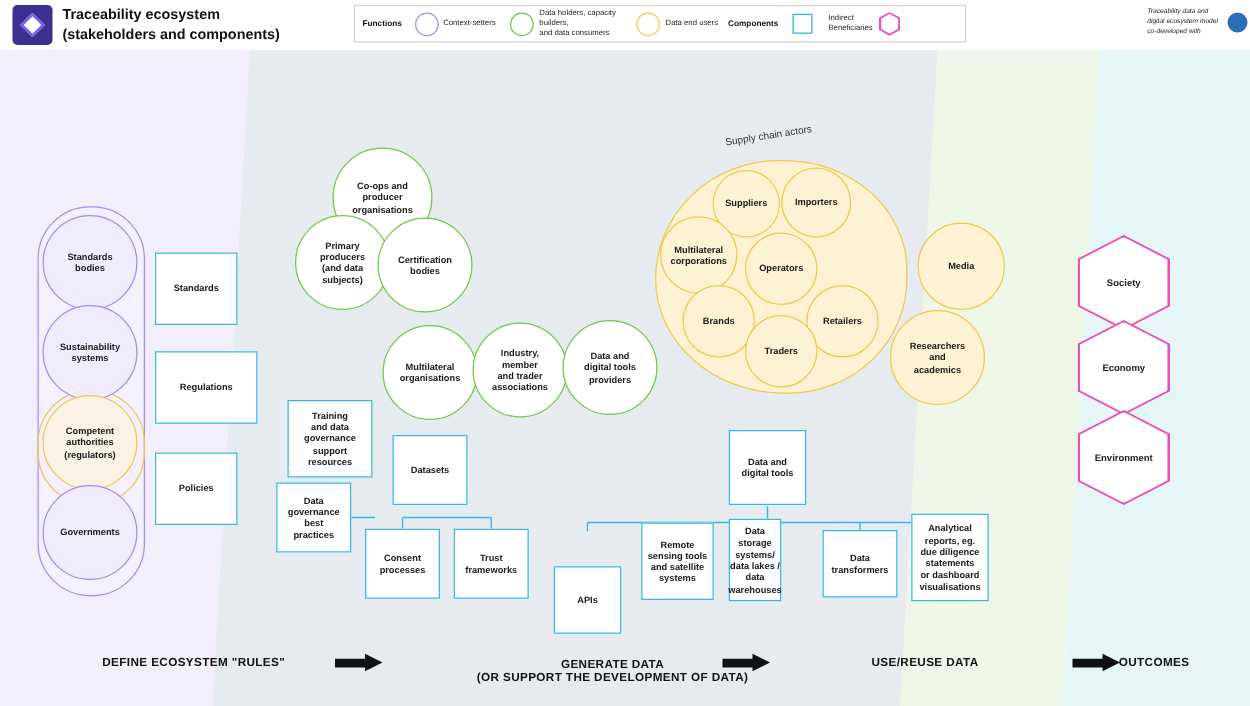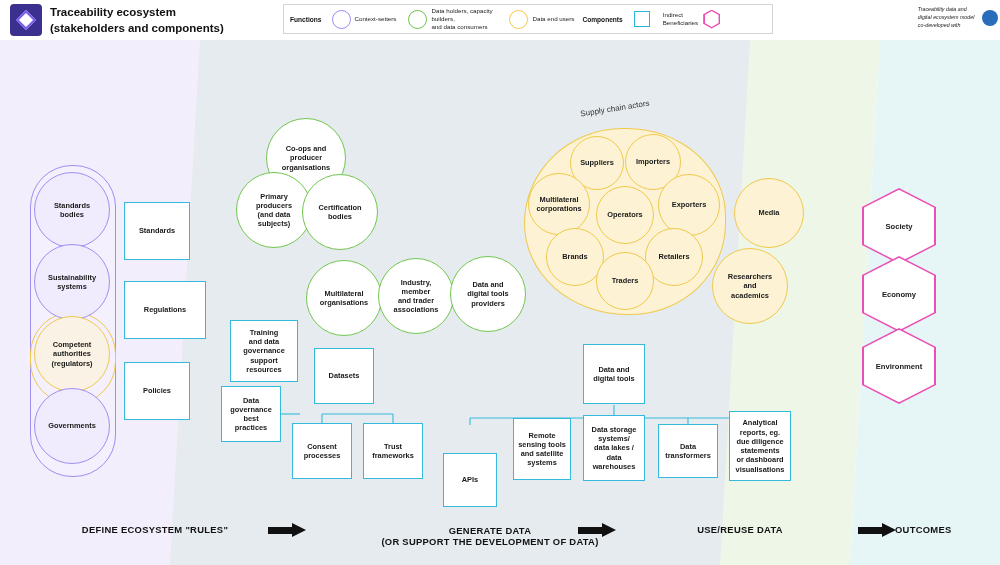--- a/index.html
+++ b/index.html
@@ -237,23 +237,20 @@
     </div>
   <div class="node circle yellow z5" style="left:625px;top:134px;width:56px;height:56px;">
       <div>Importers</div>
     </div>
   <div class="node circle yellow z5" style="left:528px;top:173px;width:62px;height:62px;">
       <div><span>Multilateral</span><br><span>corporations</span></div>
     </div>
   <div class="node circle yellow z5" style="left:596px;top:186px;width:58px;height:58px;">
       <div>Operators</div>
     </div>
-  <div class="node circle yellow z5" style="left:658px;top:174px;width:62px;height:62px;">
-      <div>Exporters</div>
-    </div>
   <div class="node circle yellow z5" style="left:546px;top:228px;width:58px;height:58px;">
       <div>Brands</div>
     </div>
   <div class="node circle yellow z5" style="left:645px;top:228px;width:58px;height:58px;">
       <div>Retailers</div>
     </div>
   <div class="node circle yellow z5" style="left:734px;top:178px;width:70px;height:70px;">
       <div>Media</div>
     </div>
 
@@ -266,21 +263,21 @@
 
   <div class="node blue-box z5" style="left:583px;top:344px;width:62px;height:60px;">
     <div><span>Data and</span><br><span>digital tools</span></div>
   </div>
   <div class="node blue-box z5" style="left:443px;top:424px;width:54px;height:54px;margin-top:29px;">
       <div>APIs</div>
     </div>
   <div class="node blue-box z5" style="left:513px;top:418px;width:58px;height:62px;">
     <div><span>Remote</span><br><span>sensing tools</span><br><span>and satellite</span><br><span>systems</span></div>
   </div>
-  <div class="node blue-box z5" style="left:583px;top:415px;width:62px;height:66px;">
+  <div class="node blue-box z5" style="left:583px;top:415px;width:42px;height:66px;">
     <div><span>Data storage</span><br><span>systems/</span><br><span>data lakes /</span><br><span>data</span><br><span>warehouses</span></div>
   </div>
   <div class="node blue-box z5" style="left:658px;top:424px;width:60px;height:54px;">
     <div><span>Data</span><br><span>transformers</span></div>
   </div>
   <div class="node blue-box z5" style="left:729px;top:411px;width:62px;height:70px;">
     <div><span>Analytical</span><br><span>reports, eg.</span><br><span>due diligence</span><br><span>statements</span><br><span>or dashboard</span><br><span>visualisations</span></div>
   </div>
 
   <div class="hexn2 z5" style="left:862px;top:188px;width:74px;height:76px;">

